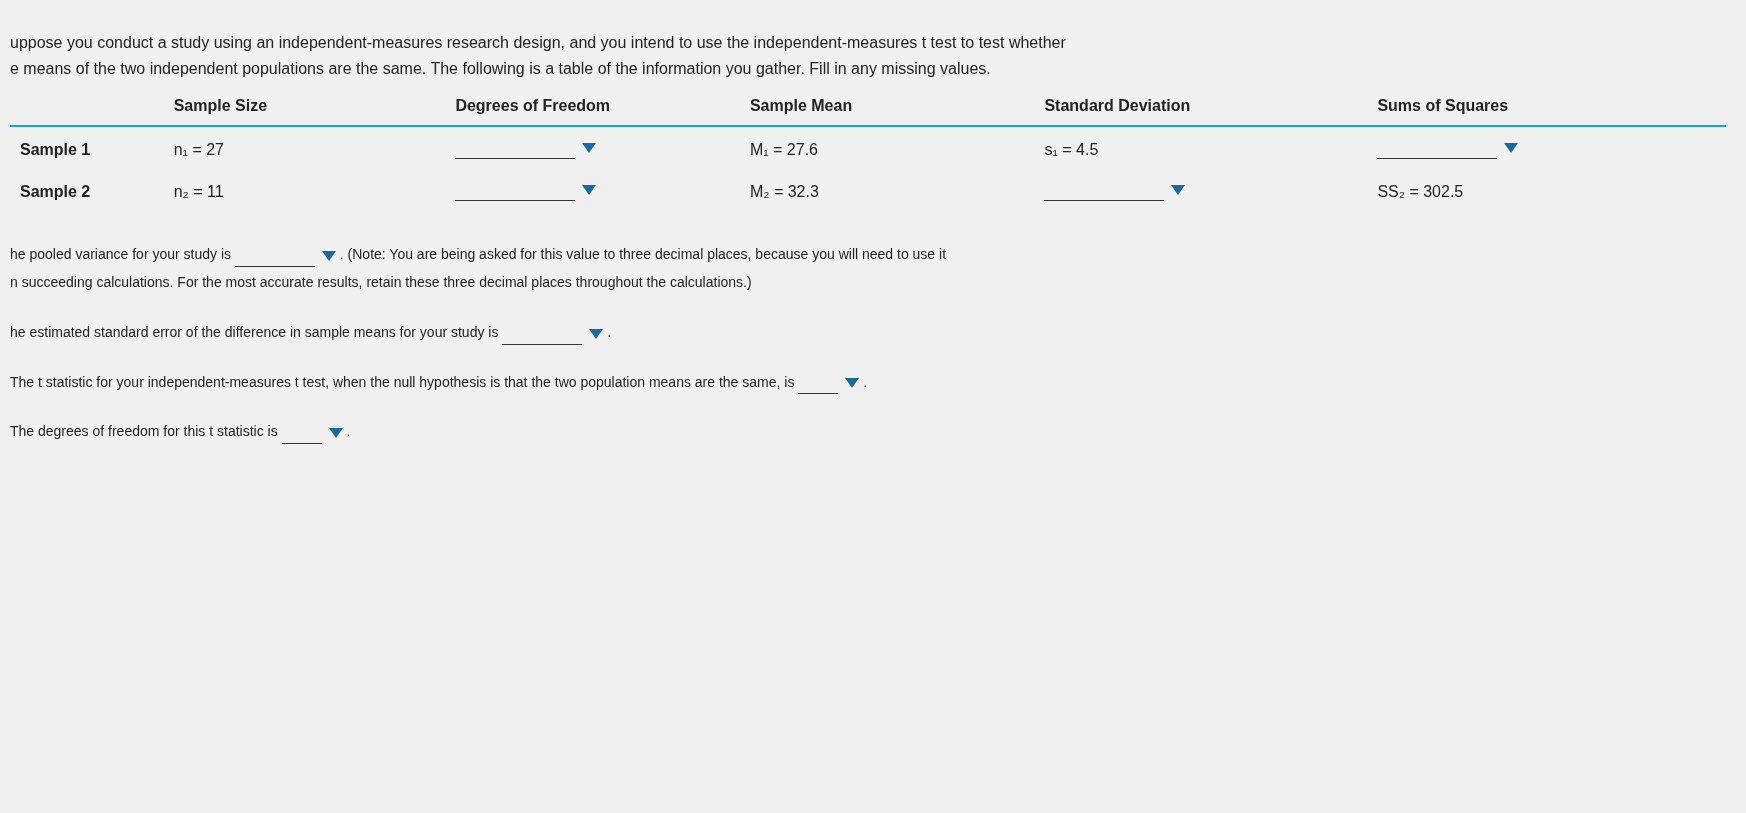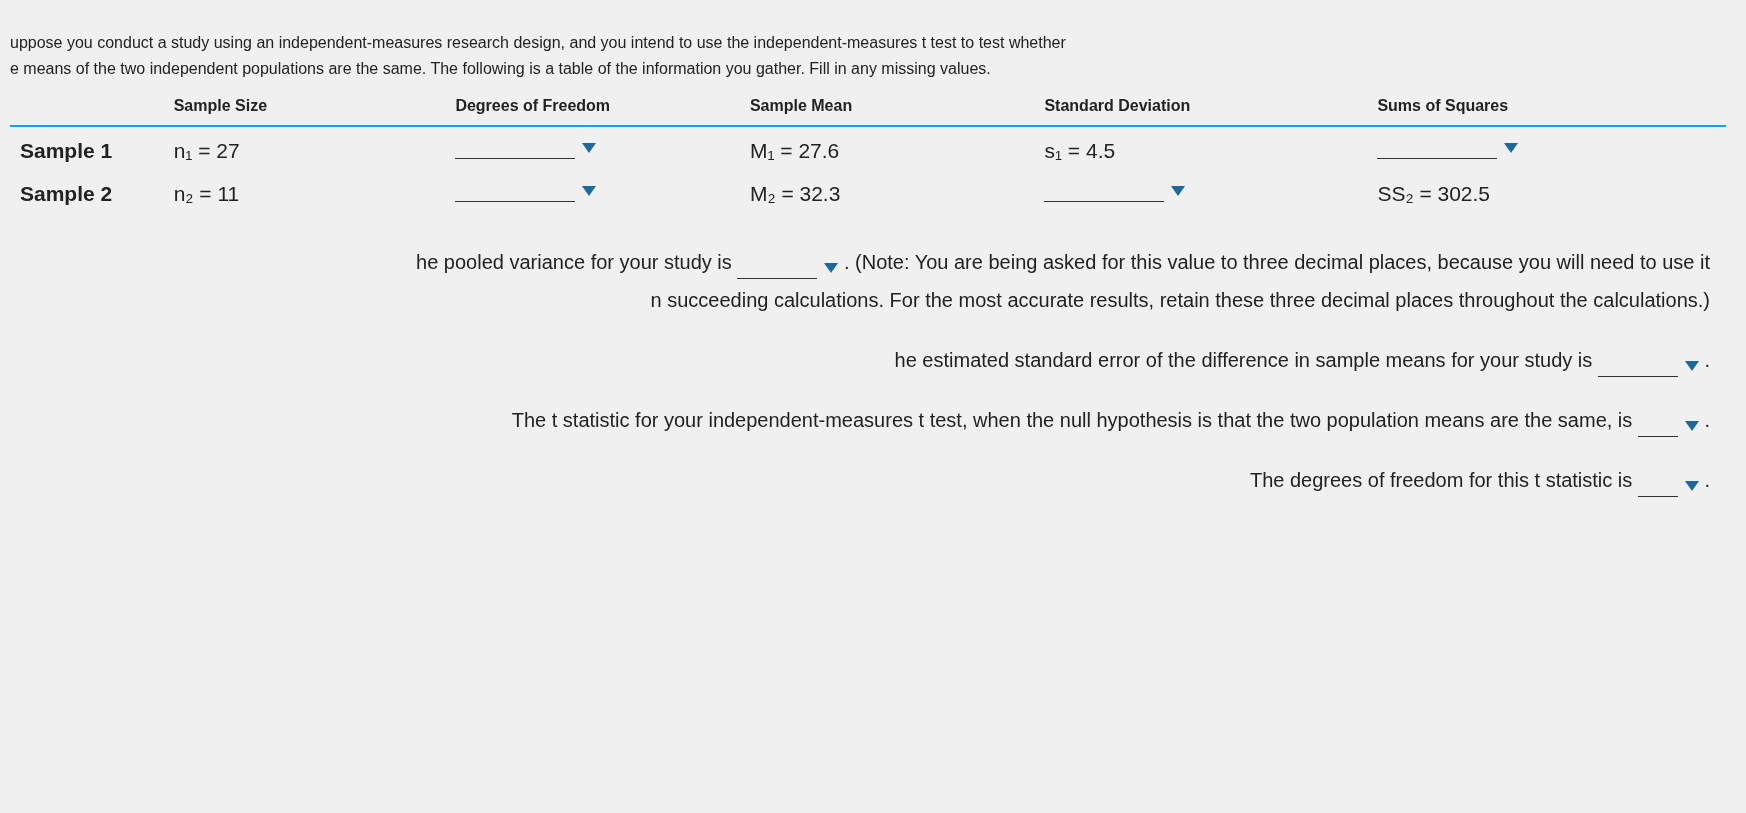--- a/index.html
+++ b/index.html
@@ -37,21 +37,21 @@
       font-size: 16px;
     }
 
     thead th:first-child {
       width: 120px;
     }
 
     tbody td {
       padding: 8px 10px;
       vertical-align: middle;
-      font-size: 21px;
+      font-size: 16px;
     }
 
     tbody tr:first-child td {
       padding-top: 10px;
     }
 
     .row-label {
       font-weight: bold;
       white-space: nowrap;
     }
@@ -85,24 +85,23 @@
     }
 
     .inline-block {
       display: inline-flex;
       align-items: center;
       gap: 4px;
     }
 
     .paragraph-section {
       margin-bottom: 26px;
-      font-size: 20px;
+      font-size: 14px;
       line-height: 1.7;
       max-width: 1700px;
-      text-align: right;
     }
 
     .paragraph-section p {
       margin-bottom: 4px;
     }
 
     .inline-input {
       display: inline-flex;
       align-items: center;
       gap: 4px;

